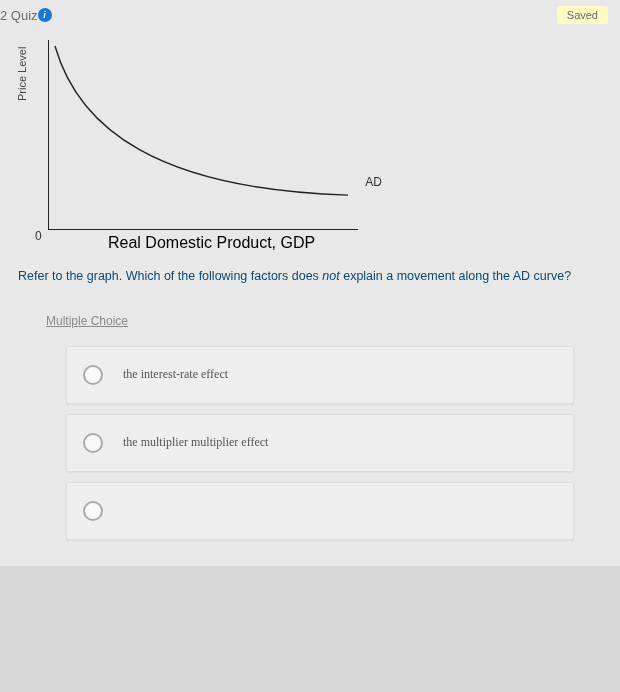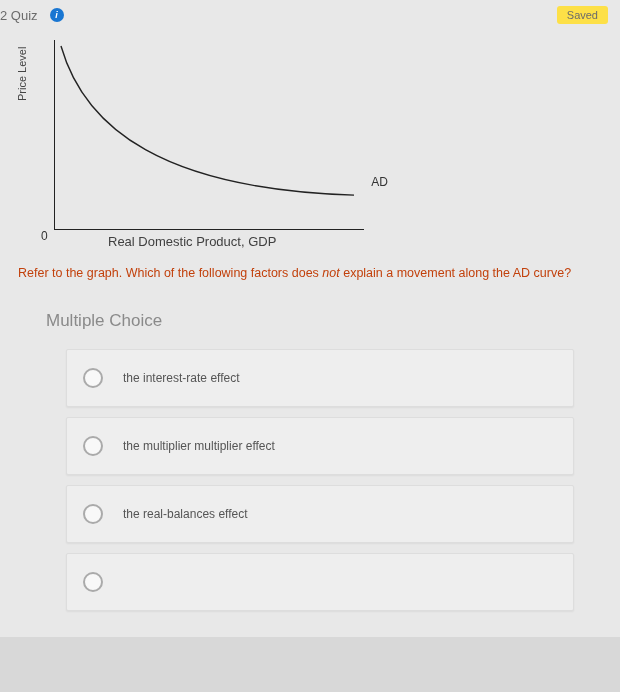--- a/index.html
+++ b/index.html
@@ -16,35 +16,35 @@
       align-items: center;
       padding: 6px 12px 6px 0;
       background: #e8e8e8;
     }
     .quiz-label {
       color: #6b6b6b;
       font-size: 13px;
       font-weight: 500;
       display: flex;
       align-items: center;
-      gap: 12px;
+      gap: 0;
     }
     .info-icon {
       display: inline-flex;
       width: 14px; height: 14px;
       border-radius: 50%;
       background: #1976d2;
       color: #fff;
       font-size: 9px;
       align-items: center; justify-content: center;
       font-weight: bold;
       font-style: italic;
     }
     .saved-badge {
-      background: #fde047;
+      background: #fef9c3;
       color: #6b6b6b;
       font-size: 11px;
       padding: 3px 10px;
       border-radius: 3px;
     }
     .content {
       background: #e8e8e8;
       padding: 10px 18px 0 18px;
     }
     .graph-wrap {
@@ -60,59 +60,61 @@
       font-size: 11px;
       color: #444;
       white-space: nowrap;
     }
     .plot {
       position: relative;
       width: 310px;
       height: 190px;
       border-left: 1.5px solid #222;
       border-bottom: 1.5px solid #222;
-      margin-left: 14px;
+      margin-left: 8px;
       padding-left: 24px;
     }
     .plot svg {
       position: absolute; left:0; top:0; width:100%; height:100%;
     }
     .curve-label {
       position: absolute;
       right: -24px;
       bottom: 40px;
       font-size: 12px;
       color: #333;
     }
     .origin-label {
       position: absolute;
       left: -14px; bottom: -14px;
       font-size: 12px;
       color: #333;
     }
     .x-axis-label {
-      font-size: 13px;
-      color: #404040;
+      font-size: 16px;
+      color: #000000;
       margin-left: 68px;
       margin-top: 4px;
     }
     .question {
       font-size: 12.5px;
-      color: #c2410c;
+      color: #0c4a6e;
       margin: 16px 0 28px 0;
       line-height: 1.4;
     }
     .question em { font-style: italic; }
     .mc-heading {
       color: #8a8a8a;
-      font-size: 17px;
+      font-size: 12px;
       margin: 0 0 18px 28px;
+      text-decoration: underline;
     }
     .options {
       padding: 0 28px 16px 48px;
+      font-family: Liberation Serif, serif;
     }
     .option {
       display: flex;
       align-items: center;
       gap: 20px;
       padding: 18px 16px;
       background: #eeeeee;
       border: 1px solid #ddd;
       border-radius: 2px;
       margin-bottom: 10px;
@@ -165,20 +167,16 @@
     <div class="option">
       <div class="radio"></div>
       <div class="option-label">the interest-rate effect</div>
     </div>
     <div class="option">
       <div class="radio"></div>
       <div class="option-label">the multiplier multiplier effect</div>
     </div>
     <div class="option">
       <div class="radio"></div>
-      <div class="option-label">the real-balances effect</div>
-    </div>
-    <div class="option">
-      <div class="radio"></div>
     </div>
   </div>
 
 </div>
 
 </body></html>

